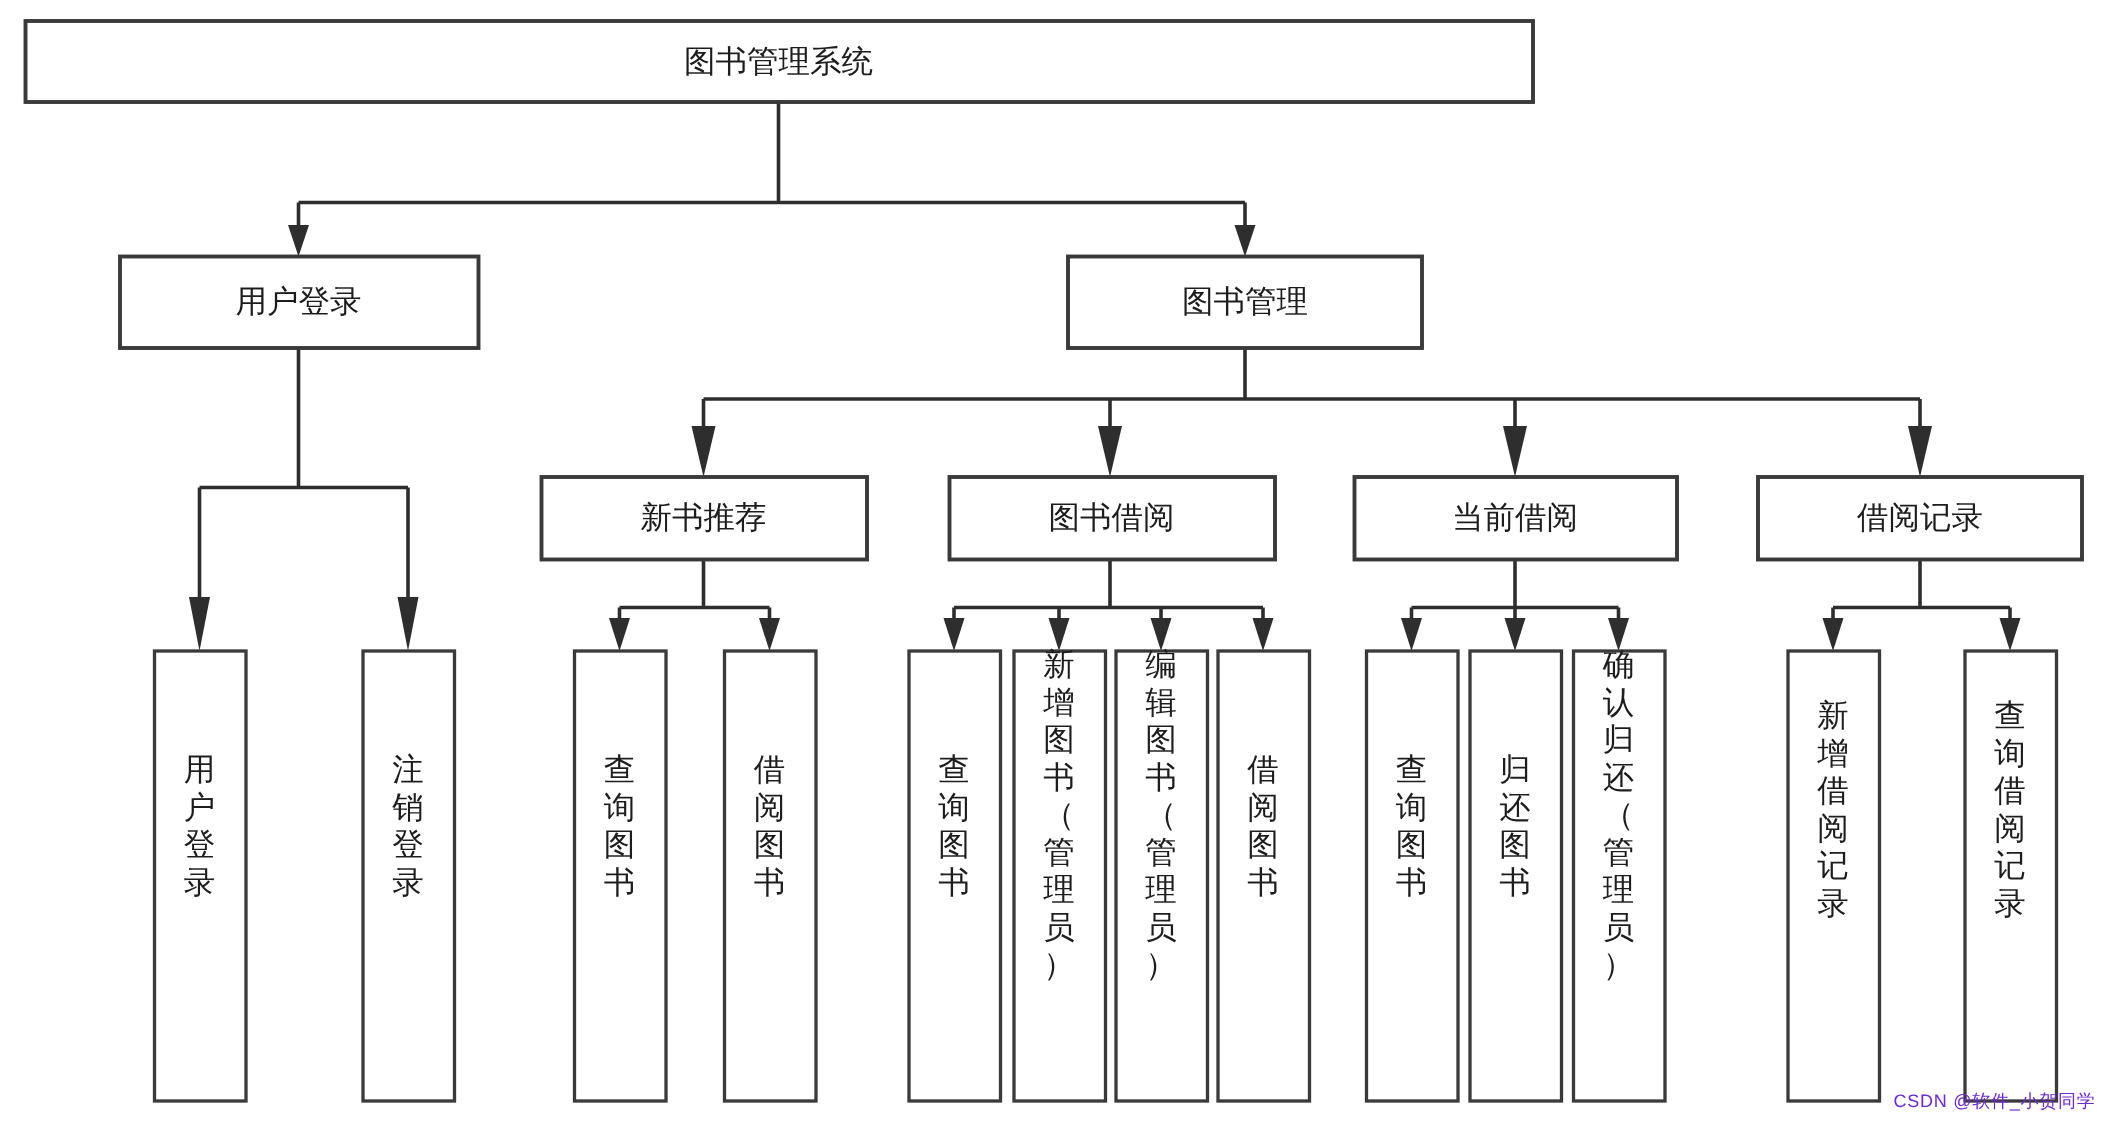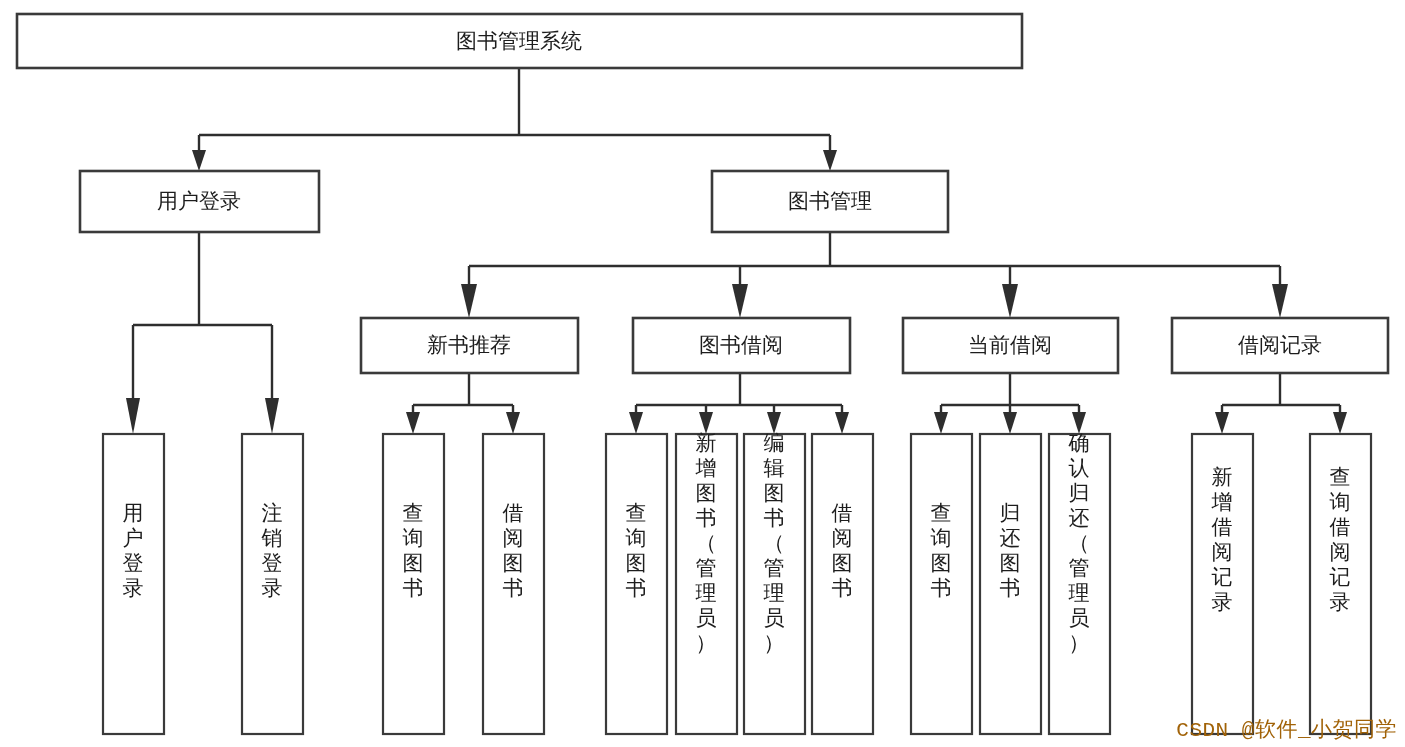--- a/index.html
+++ b/index.html
@@ -55,23 +55,23 @@
   .node-label-v {
     font-family: "DejaVu Sans", "Liberation Sans", sans-serif;
     font-size: 21px;
     fill: #1d1d1d;
     text-anchor: middle;
   }
   .watermark {
     position: absolute;
     right: 8px;
     bottom: 4px;
-    font-family: Liberation Mono, monospace;
-    font-size: 21px;
-    color: #a16207;
+    font-family: Liberation Sans, sans-serif;
+    font-size: 12px;
+    color: #6d28d9;
     white-space: nowrap;
     letter-spacing: 0.5px;
   }
 </style>
 </head>
 <body>
 
 <div id="diagram-root">
   <svg class="flow" viewBox="0 0 1405 747" xmlns="http://www.w3.org/2000/svg">
 

